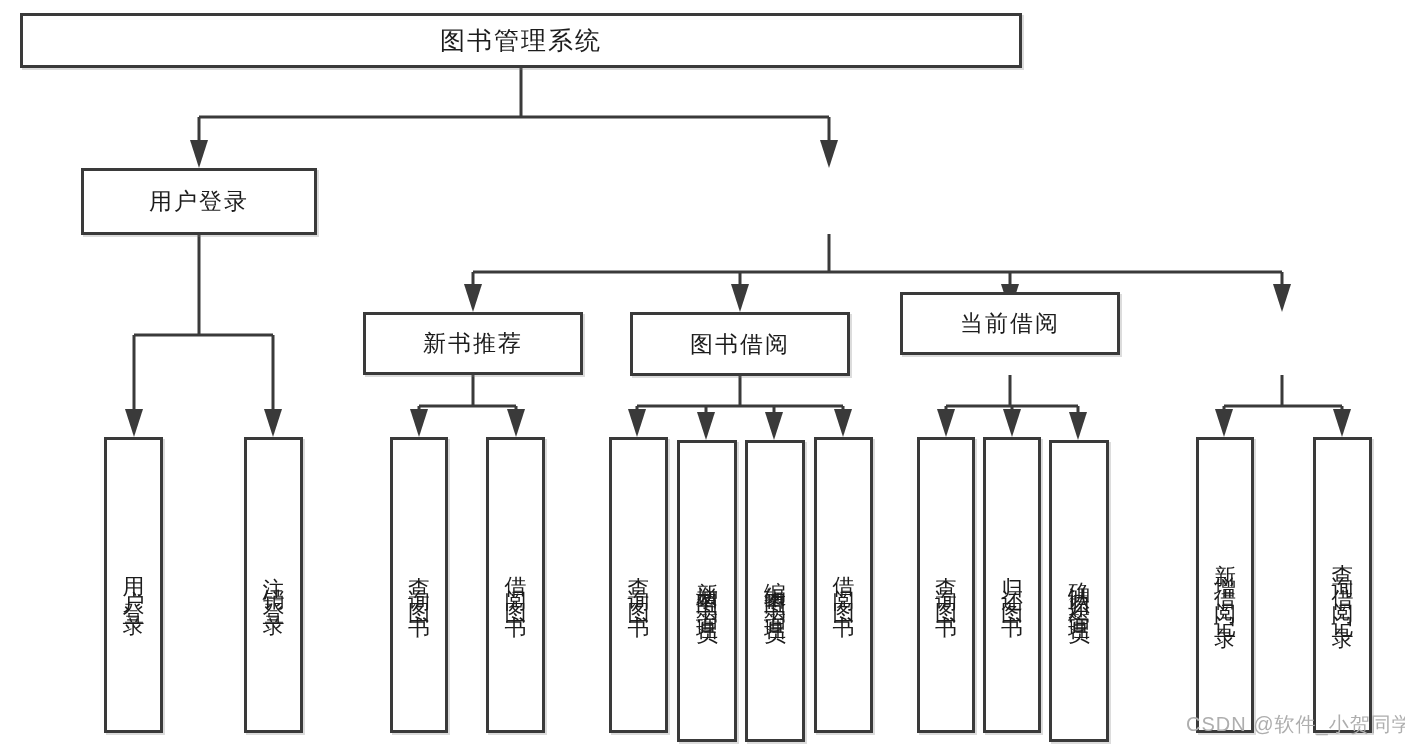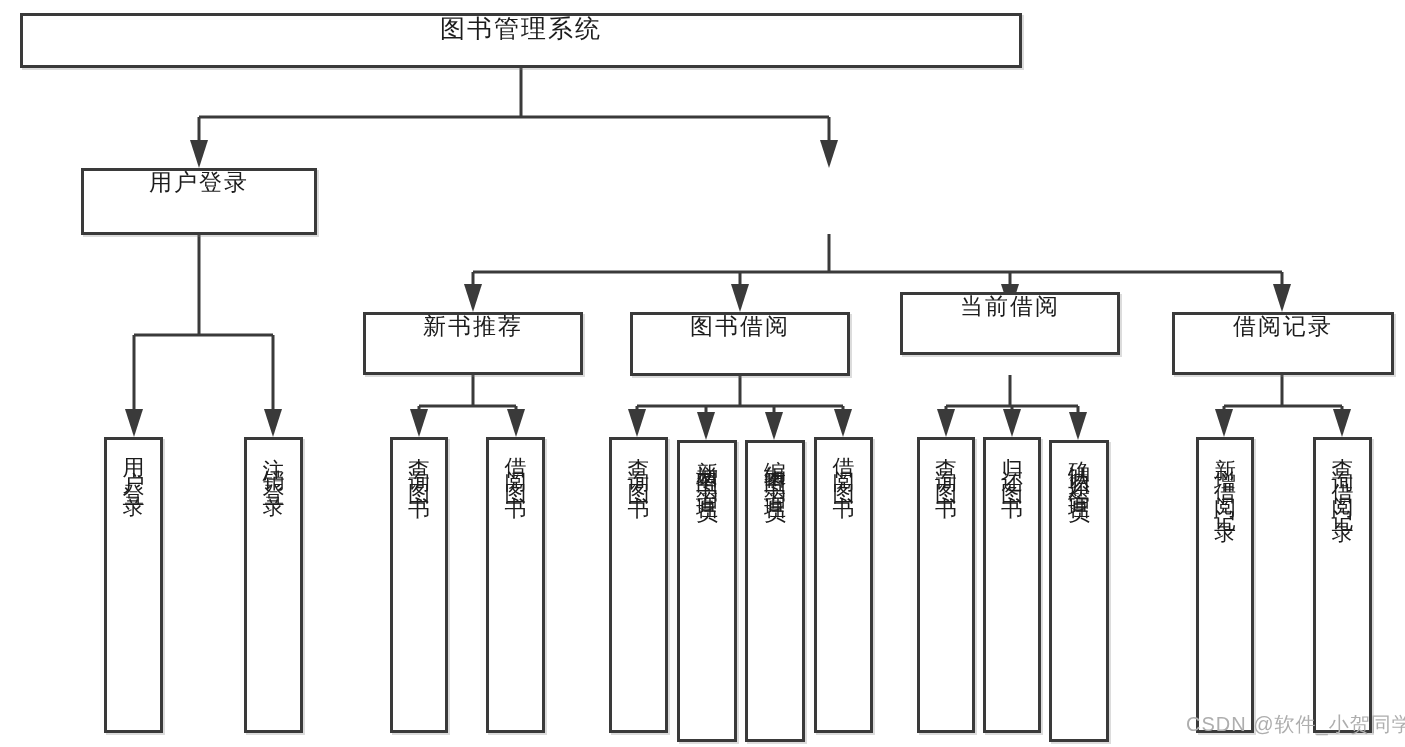--- a/index.html
+++ b/index.html
@@ -16,20 +16,21 @@
     left: 0; top: 0;
     width: 1405px; height: 747px;
     z-index: 1;
   }
   .box {
     position: absolute;
     box-sizing: border-box;
     border: 3px solid #3a3a3a;
     background: #ffffff;
     display: flex;
+    align-items: center;
     justify-content: center;
     color: #1c1c1c;
     z-index: 2;
     box-shadow: 2px 2px 0 rgba(130,130,130,0.28);
   }
   .htext {
     font-size: 23px;
     letter-spacing: 2px;
     white-space: nowrap;
     line-height: 1;
@@ -109,23 +110,20 @@
 
   <div class="box" style="left:363px;top:312px;width:220px;height:63px">
     <span class="htext">新书推荐</span>
   </div>
   <div class="box" style="left:630px;top:312px;width:220px;height:64px">
     <span class="htext">图书借阅</span>
   </div>
   <div class="box" style="left:900px;top:292px;width:220px;height:63px">
     <span class="htext">当前借阅</span>
   </div>
-  <div class="box" style="left:1172px;top:312px;width:222px;height:63px">
-    <span class="htext">借阅记录</span>
-  </div>
 
   <div class="box" style="left:104px;top:437px;width:59px;height:296px">
     <span class="vtext">用户登录</span>
   </div>
   <div class="box" style="left:244px;top:437px;width:59px;height:296px">
     <span class="vtext">注销登录</span>
   </div>
 
   <div class="box" style="left:390px;top:437px;width:58px;height:296px">
     <span class="vtext">查询图书</span>

